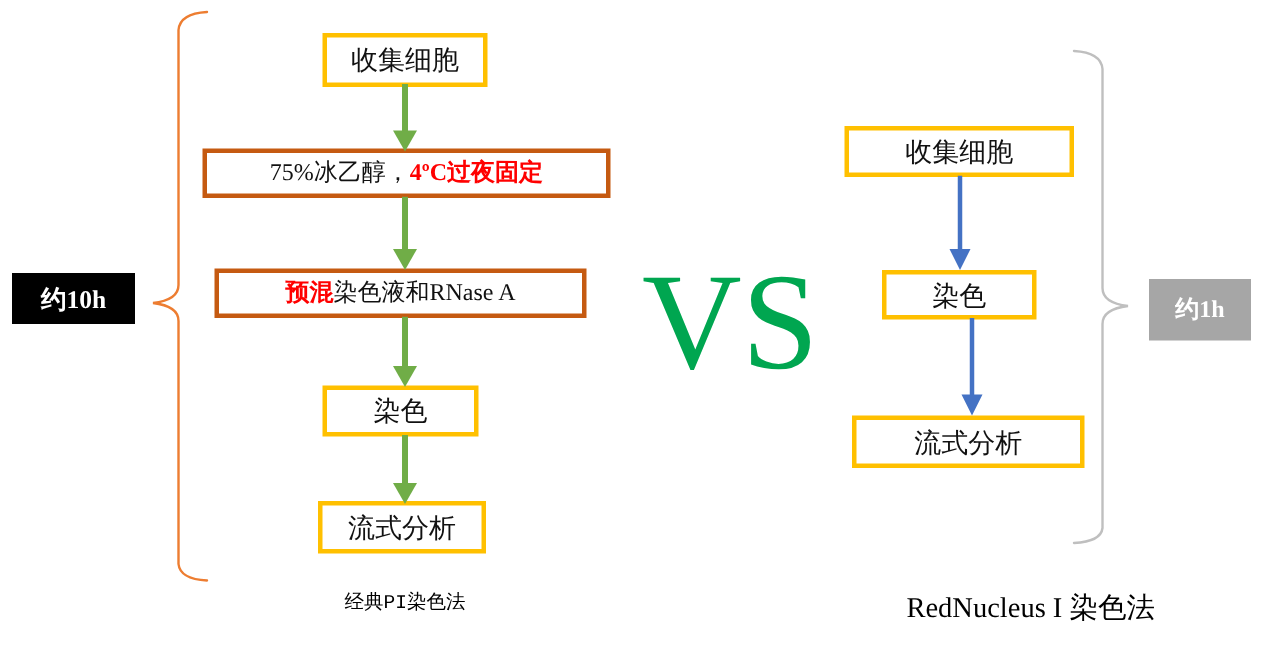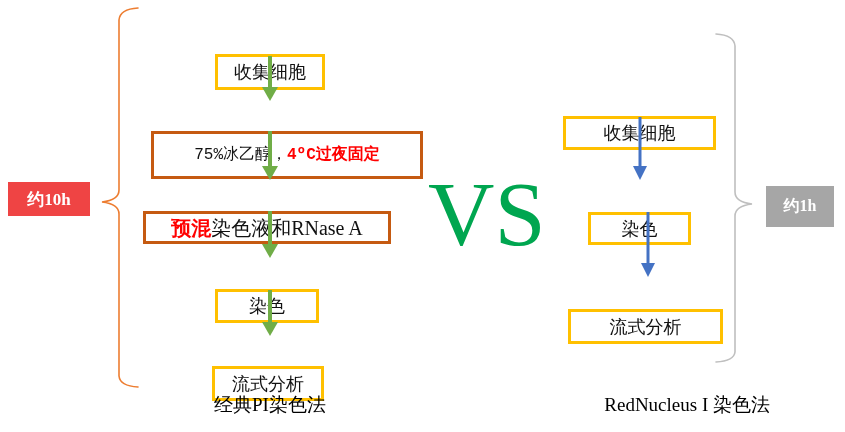--- a/index.html
+++ b/index.html
@@ -19,21 +19,20 @@
     position: absolute;
     box-sizing: border-box;
     background: #ffffff;
     display: flex;
     align-items: center;
     justify-content: center;
     text-align: center;
     color: #111111;
     white-space: nowrap;
     letter-spacing: 0px;
-    margin-top: 32px;
   }
   .node-yellow { border: 3px solid #FFC000; }
   .node-brown  { border: 3px solid #C55A11; }
   .node .txt { line-height: 1; }
   .red-em {
     color: #FF0000;
     font-weight: bold;
   }
   .arrow {
     position: absolute;
@@ -48,21 +47,21 @@
     position: absolute;
     box-sizing: border-box;
     display: flex;
     align-items: center;
     justify-content: center;
     color: #ffffff;
     font-weight: bold;
     font-family: "Liberation Serif", "DejaVu Serif", serif;
     white-space: nowrap;
   }
-  .badge-orange { background: #ef4444; }
+  .badge-orange { background: #000000; }
   .badge-gray   { background: #A6A6A6; }
   .vs-mark {
     position: absolute;
     color: #00A650;
     font-family: "Liberation Serif", "DejaVu Serif", serif;
     font-weight: normal;
     line-height: 1;
     white-space: nowrap;
   }
   .bracket { position: absolute; }
@@ -77,27 +76,27 @@
   </svg>
 
   <div class="badge badge-orange" style="left:8px; top:182px; width:82px; height:34px; font-size:17px;">
     <span>约10h</span>
   </div>
 
   <div class="node node-yellow" style="left:215px; top:22px; width:110px; height:36px; font-size:18px;">
     <span class="txt">收集细胞</span>
   </div>
 
-  <div class="node node-brown" style="left:151px; top:99px; width:272px; height:48px; font-size:16px;font-family:Liberation Mono, monospace;">
+  <div class="node node-brown" style="left:135px; top:99px; width:272px; height:33px; font-size:16px;">
     <span class="txt">
       <span>75%冰乙醇，</span><span class="red-em">4ºC过夜固定</span>
     </span>
   </div>
 
-  <div class="node node-brown" style="left:143px; top:179px; width:248px; height:33px; font-size:20px;">
+  <div class="node node-brown" style="left:143px; top:179px; width:248px; height:33px; font-size:16px;">
     <span class="txt">
       <span class="red-em">预混</span><span>染色液和RNase A</span>
     </span>
   </div>
 
   <div class="node node-yellow" style="left:215px; top:257px; width:104px; height:34px; font-size:18px;">
     <span class="txt">染色</span>
   </div>
 
   <div class="node node-yellow" style="left:212px; top:334px; width:112px; height:35px; font-size:18px;">
@@ -117,21 +116,21 @@
   <svg class="arrow" style="left:258px; top:211px; width:24px; height:48px;" viewBox="0 0 24 48">
     <line x1="12" y1="0" x2="12" y2="34" stroke="#70AD47" stroke-width="4"></line>
     <polygon points="4,33 20,33 12,47" fill="#70AD47"></polygon>
   </svg>
 
   <svg class="arrow" style="left:258px; top:290px; width:24px; height:47px;" viewBox="0 0 24 47">
     <line x1="12" y1="0" x2="12" y2="33" stroke="#70AD47" stroke-width="4"></line>
     <polygon points="4,32 20,32 12,46" fill="#70AD47"></polygon>
   </svg>
 
-  <div class="stage-label" style="left:180px; top:392px; width:180px; font-size:19px;">
+  <div class="stage-label" style="left:180px; top:392px; width:180px; font-size:13px;font-family:Liberation Mono, monospace;">
     <span>经典PI染色法</span>
   </div>
 
   <div class="vs-mark" style="left:428px; top:168px; font-size:92px;">
     <span>VS</span>
   </div>
 
   <div class="node node-yellow" style="left:563px; top:84px; width:153px; height:34px; font-size:18px;">
     <span class="txt">收集细胞</span>
   </div>

